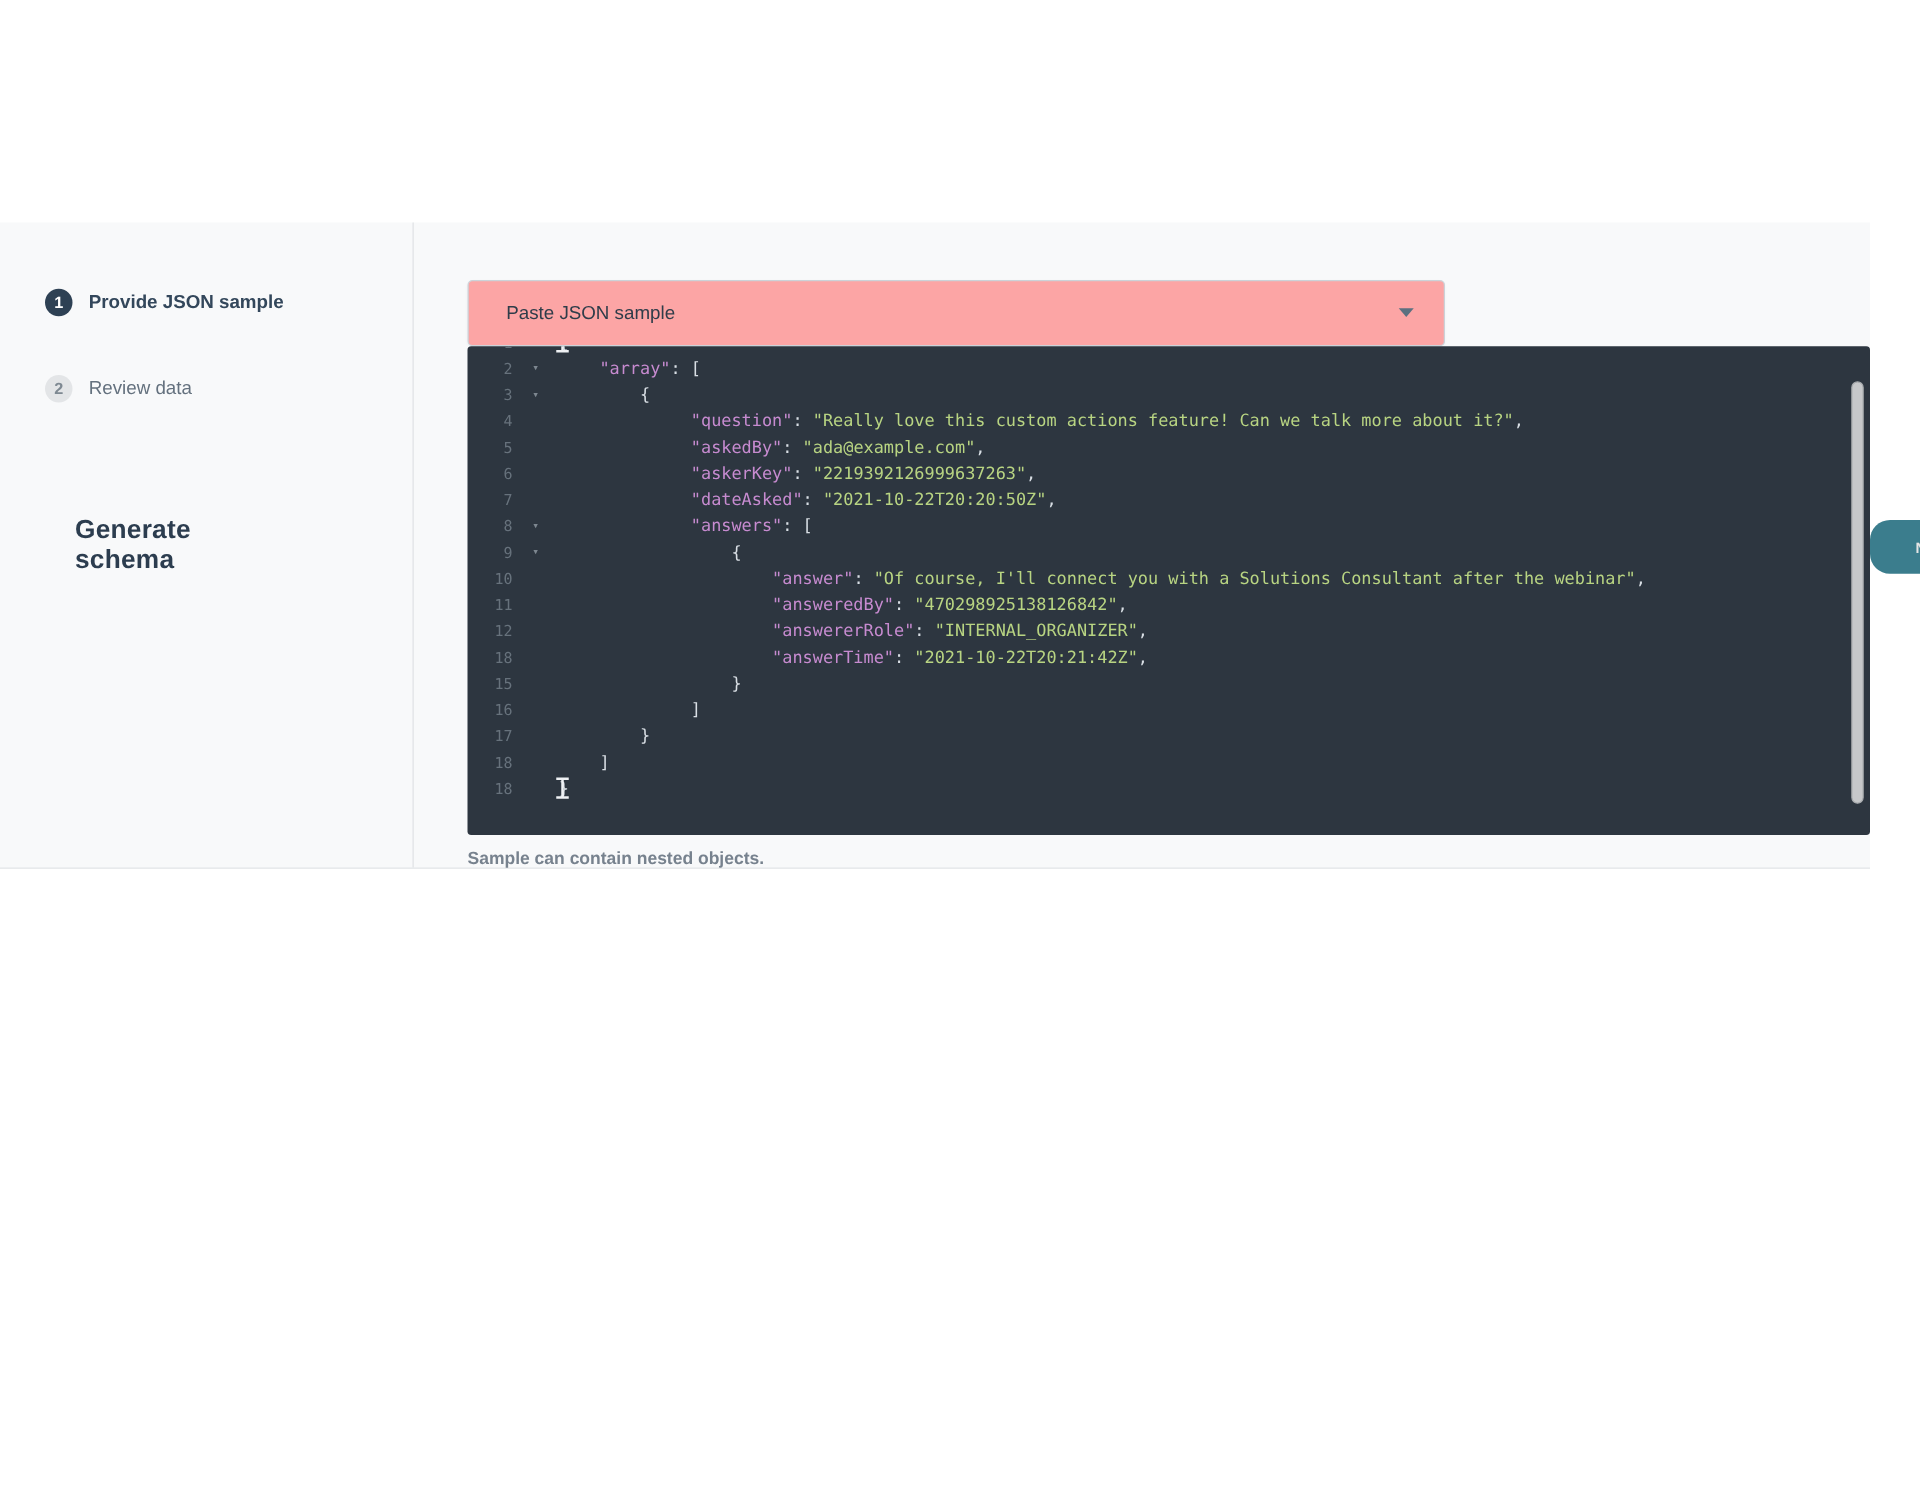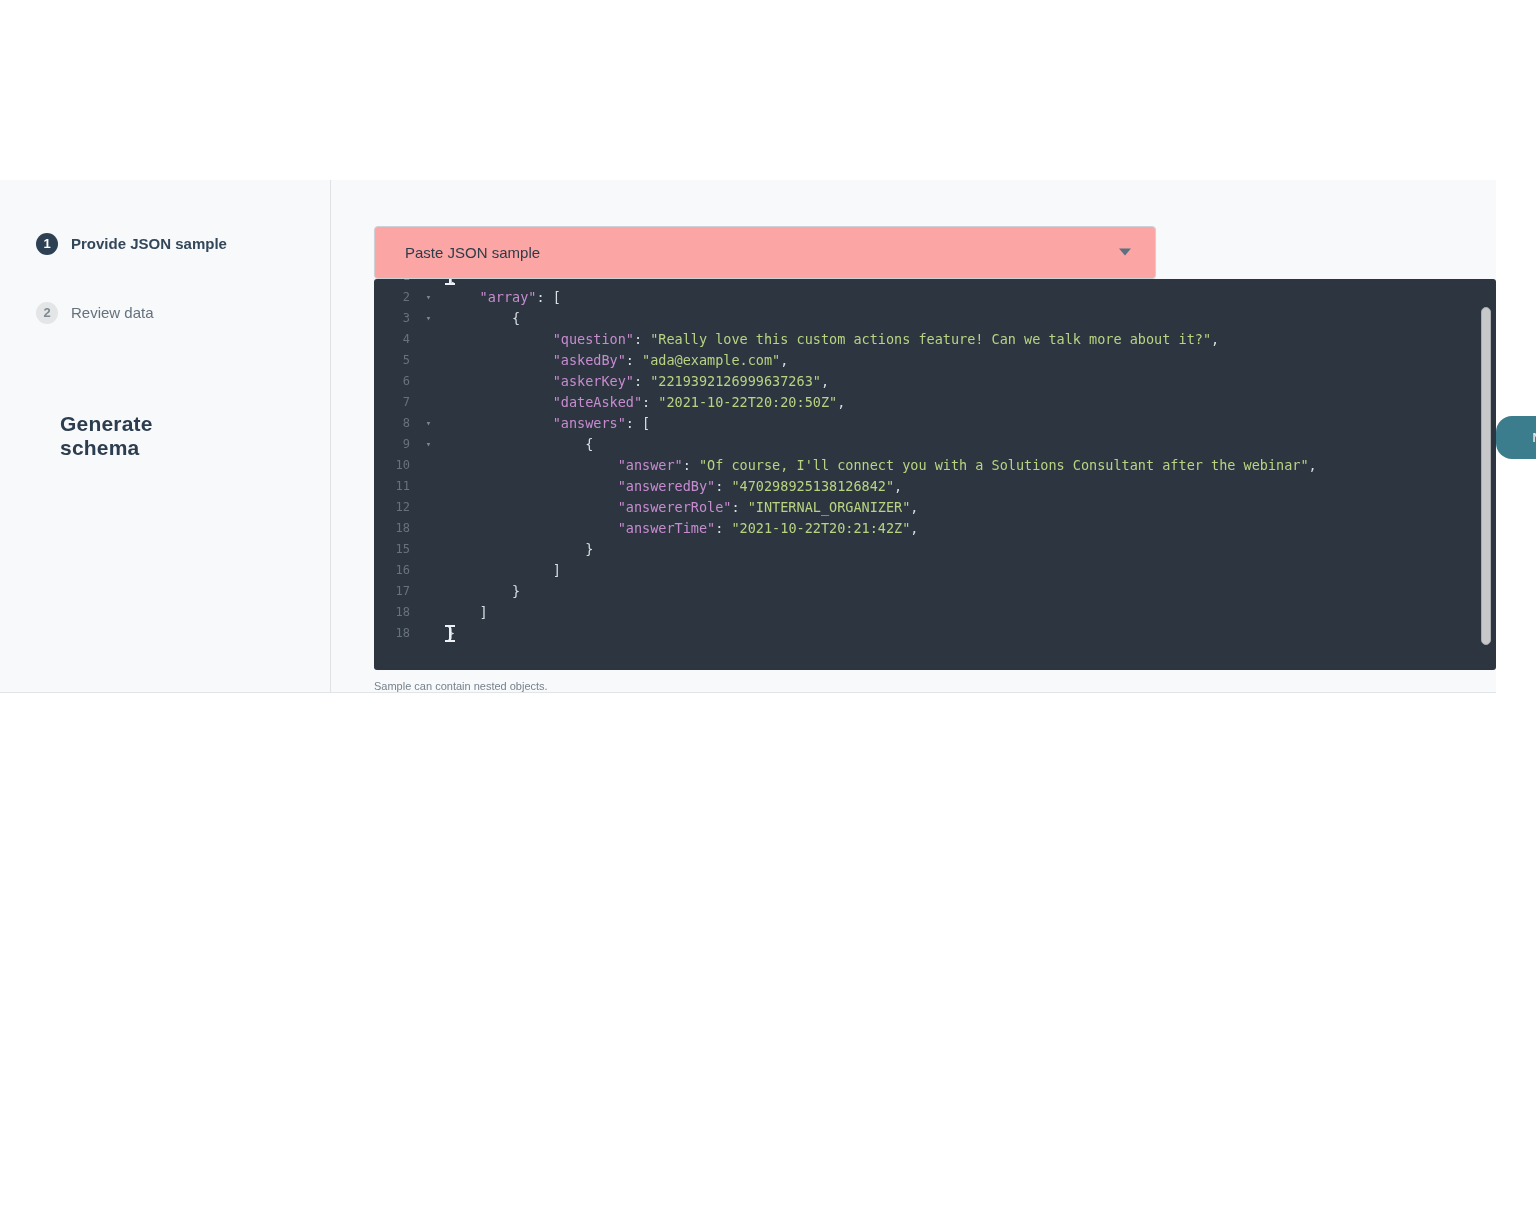--- a/index.html
+++ b/index.html
@@ -44,21 +44,21 @@
   .ed-fold { width:37px; flex:0 0 auto; text-align:center; color:#7d8790; font-size:9px; }
   .ed-code { flex:1 1 auto; color:#d9dfe5; }
   .tk-k { color:#c78bd0; }
   .tk-s { color:#b8d482; }
   .tk-p { color:#d9dfe5; }
   .ed-cursor { position:relative; display:inline-block; width:2px; height:15px; background:#eef1f4; vertical-align:middle; margin-left:-6px; }
   .ed-cursor::before,.ed-cursor::after { content:""; position:absolute; left:-4px; width:10px; height:2px; background:#eef1f4; }
   .ed-cursor::before { top:-1px; } .ed-cursor::after { bottom:-1px; }
   .ed-scrollbar { position:absolute; top:28px; right:5px; width:10px; height:338px; background:#c6c8ca; border:1px solid #a9acaf; border-radius:6px; cursor:pointer; }
 
-  .helper-text { margin-top:10px; font-size:11px; color:#77828e; }
+  .helper-text { margin-top:10px; font-size:14px; color:#77828e;font-weight:bold; }
 
   
   .footer { height:98px; flex:0 0 auto; background:#ffffff; display:flex; justify-content:flex-end; align-items:flex-start; padding:29px 39px 0 0; }
   .next-btn { width:99px; height:43px; background:#3b7d8d; border:none; border-radius:16px; color:#e5e5e5; font-family:"Liberation Sans",sans-serif; font-size:12px; font-weight:bold; cursor:pointer; }
 </style>
 </head>
 <body>
 
 <div class="app">
 

